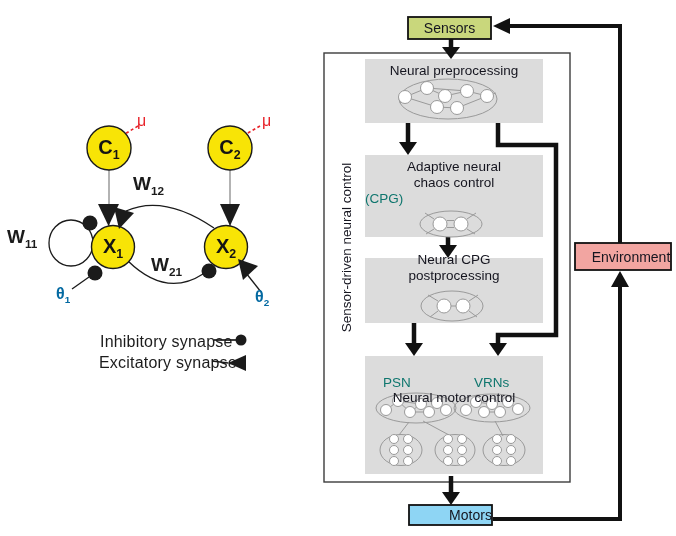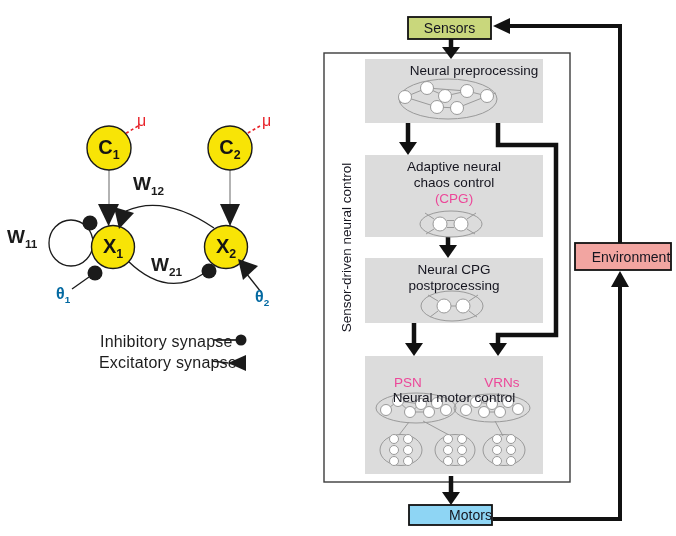--- a/index.html
+++ b/index.html
@@ -10,21 +10,21 @@
   
   .w-label{font-weight:bold;font-size:19px;color:#1b1b1b;white-space:nowrap;}
   .node-label{font-weight:bold;font-size:20px;color:#141414;text-align:center;white-space:nowrap;}
   .theta-label{font-weight:bold;font-size:16px;color:#0369a1;white-space:nowrap;}
   .mu-label{font-size:16px;color:#e8232a;white-space:nowrap;}
   sub{font-size:0.62em;line-height:0;}
   .legend-text{font-size:16px;color:#1c1c1c;white-space:nowrap;letter-spacing:.2px;}
   
   .block-title{font-size:13.5px;color:#15151f;text-align:center;line-height:1.17;}
   .io-label{font-size:14px;color:#15151f;display:flex;align-items:center;justify-content:center;}
-  .sub-label{font-size:13.5px;color:#ec4899;text-align:center;}
+  .sub-label{font-size:13.5px;color:#0f766e;text-align:left;}
   .frame-label{font-size:13.5px;color:#15151f;text-align:center;transform:rotate(-90deg);transform-origin:50% 50%;white-space:nowrap;}
 </style>
 </head>
 <body>
 
 <div class="stage">
 
   <svg width="676" height="536" viewBox="0 0 676 536">
 
     <g>
@@ -217,28 +217,28 @@
 
   <div class="abs legend-text" style="left:100px;top:333px;">Inhibitory  synapse</div>
   <div class="abs legend-text" style="left:99px;top:354px;">Excitatory synapse</div>
 
   <div class="abs io-label" style="left:408px;top:17px;width:83px;height:22px;">Sensors</div>
   <div class="abs io-label" style="left:409px;top:505px;width:83px;height:20px;margin-left:20px;">Motors</div>
   <div class="abs io-label" style="left:575px;top:243px;width:112px;height:27px;">Environment</div>
 
   <div class="abs frame-label" style="left:252px;top:239px;width:190px;height:17px;">Sensor-driven neural control</div>
 
-  <div class="abs block-title" style="left:365px;top:63px;width:178px;padding-left:20px;">Neural preprocessing</div>
+  <div class="abs block-title" style="left:365px;top:63px;width:178px;">Neural preprocessing</div>
 
   <div class="abs" style="left:365px;top:159px;width:178px;">
     <div class="block-title" style="width:122px;margin:0 auto;">Adaptive neural chaos control</div>
     <div class="sub-label">(CPG)</div>
   </div>
 
-  <div class="abs block-title" style="left:365px;top:262px;width:178px;">
+  <div class="abs block-title" style="left:365px;top:252px;width:178px;">
     <div style="width:124px;margin:0 auto;">Neural CPG postprocessing</div>
   </div>
 
   <div class="abs block-title" style="left:365px;top:358px;width:178px;margin-top:32px;">Neural motor control</div>
   <div class="abs sub-label" style="left:383px;top:375px;width:50px;">PSN</div>
   <div class="abs sub-label" style="left:474px;top:375px;width:56px;">VRNs</div>
 
 </div>
 
 </body></html>

